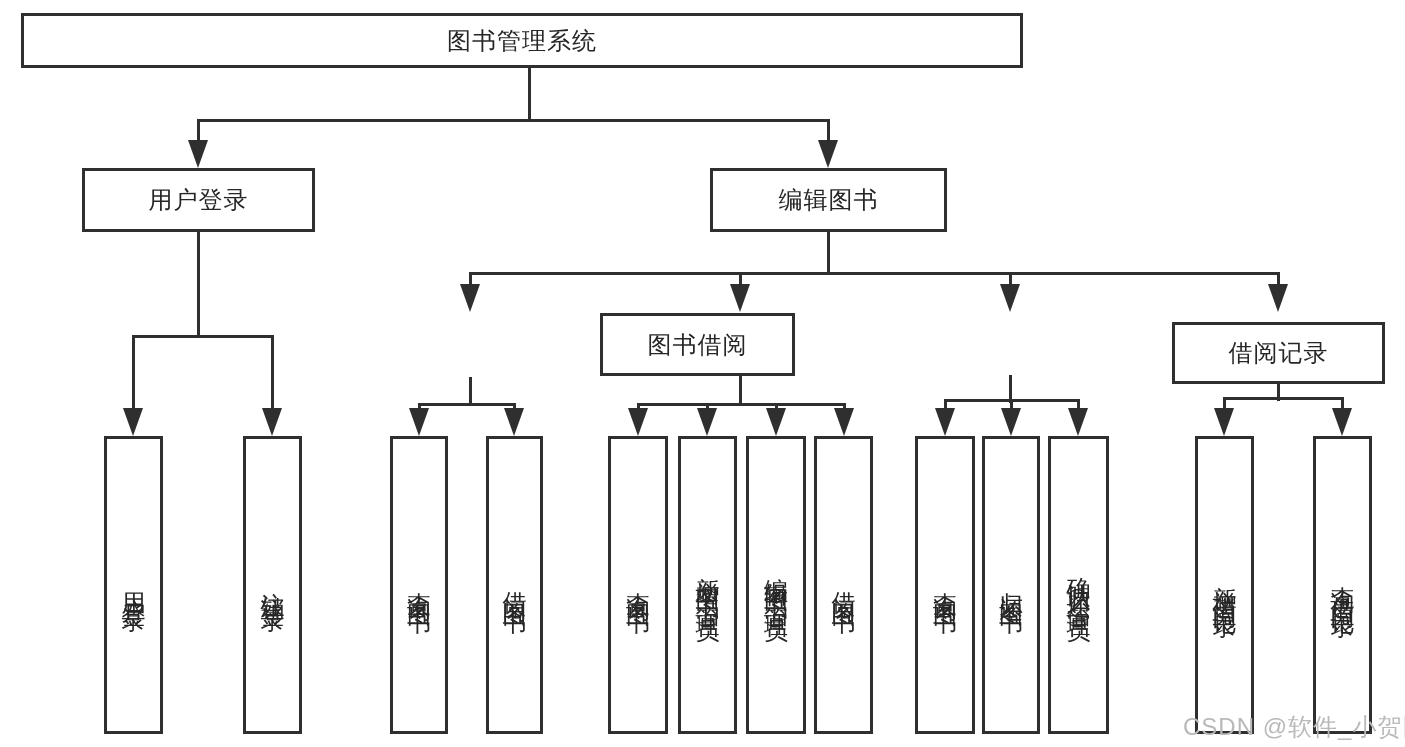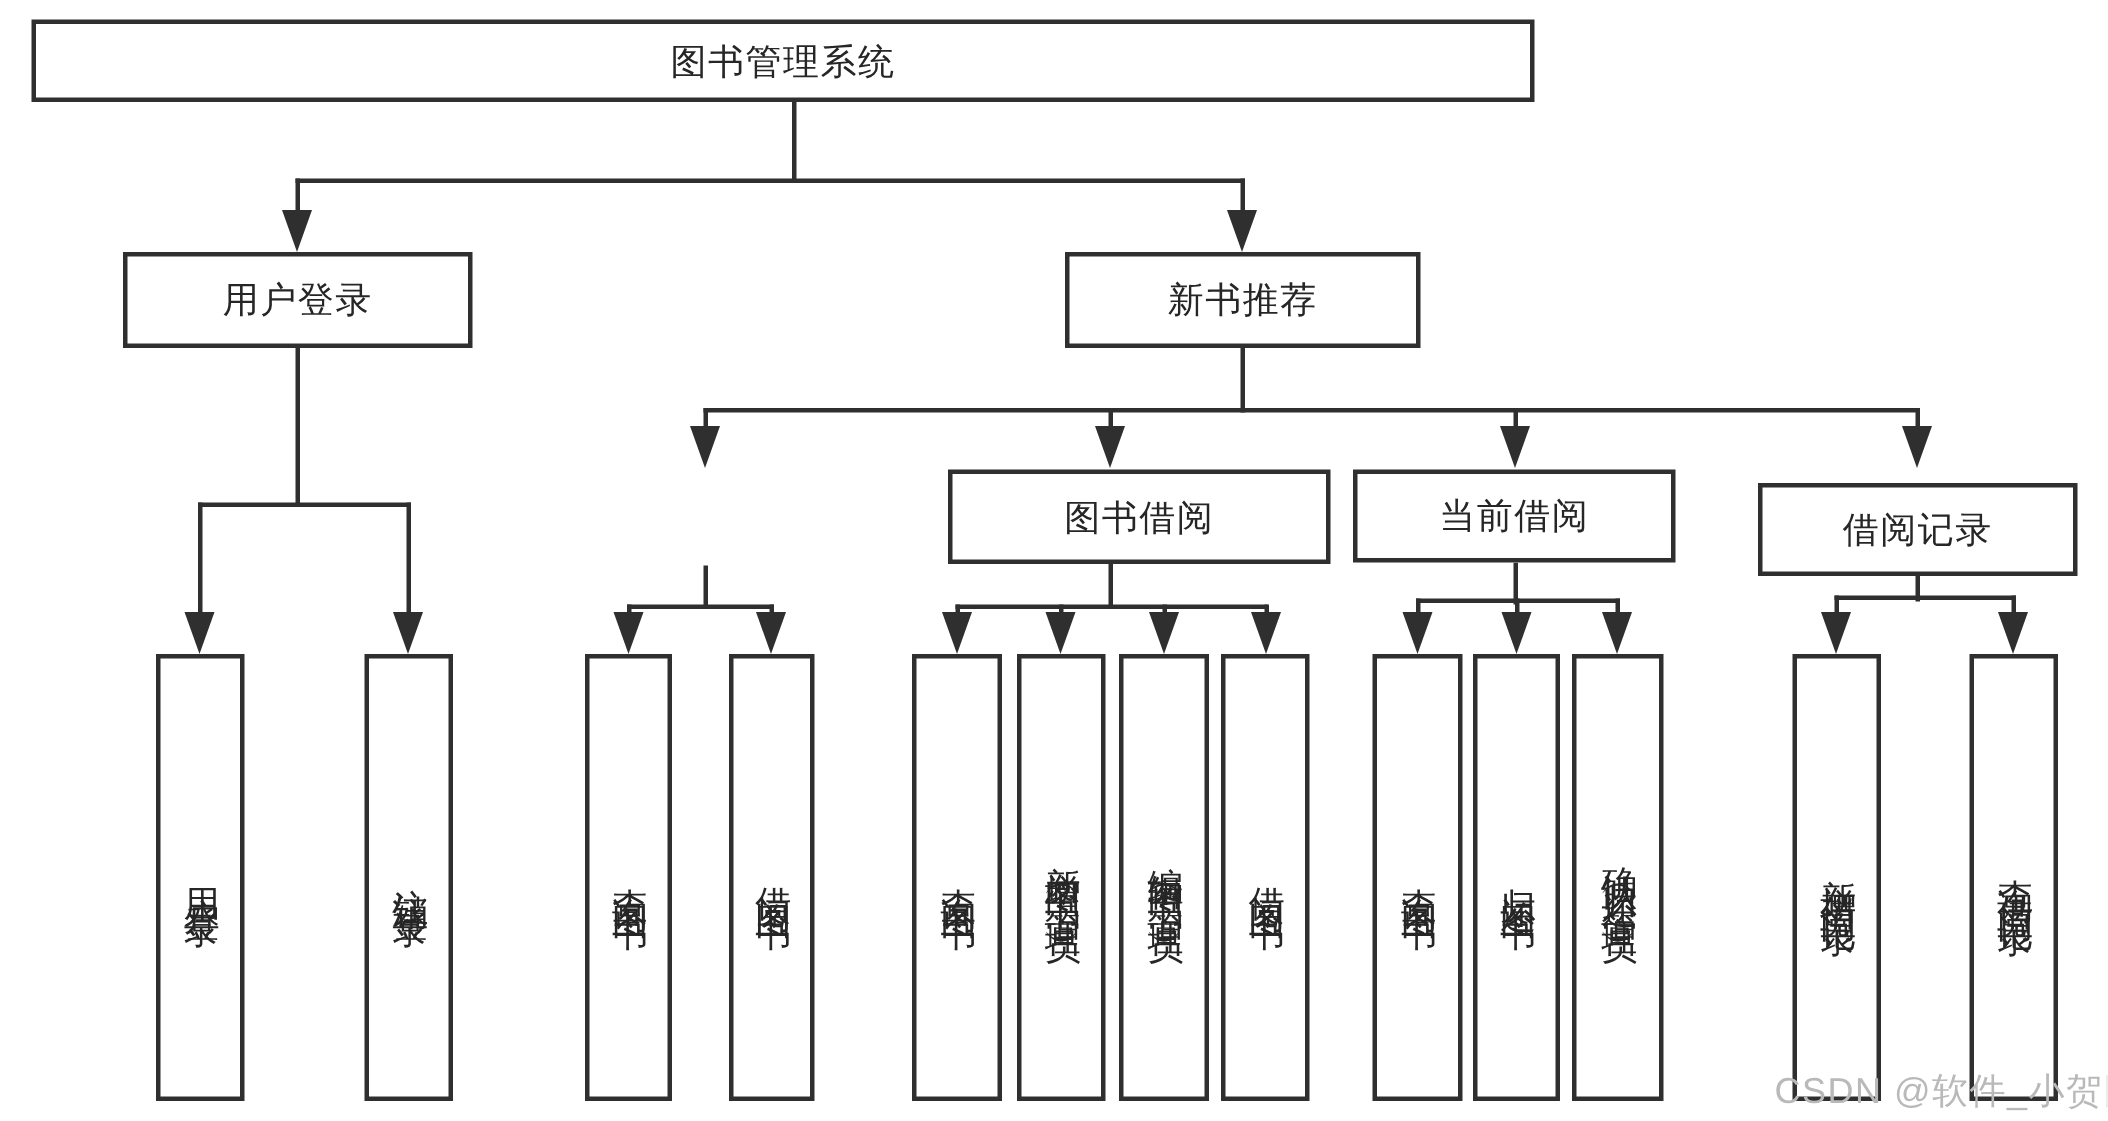--- a/index.html
+++ b/index.html
@@ -36,24 +36,23 @@
   }
 </style>
 </head>
 <body>
 
 <div id="canvas">
 
   <div class="node" style="left:21px;top:13px;width:1002px;height:55px">图书管理系统</div>
 
   <div class="node" style="left:82px;top:168px;width:233px;height:64px">用户登录</div>
-  <div class="node" style="left:710px;top:168px;width:237px;height:64px">新书推荐</div>
+  <div class="node" style="left:710px;top:168px;width:237px;height:64px">编辑图书</div>
 
-  <div class="node" style="left:632px;top:313px;width:255px;height:63px">图书借阅</div>
-  <div class="node" style="left:902px;top:313px;width:215px;height:62px">当前借阅</div>
+  <div class="node" style="left:600px;top:313px;width:195px;height:63px">图书借阅</div>
   <div class="node" style="left:1172px;top:322px;width:213px;height:62px">借阅记录</div>
 
   <div class="node leaf" style="left:104px;top:436px;width:59px;height:298px">用户登录</div>
   <div class="node leaf" style="left:243px;top:436px;width:59px;height:298px">注销登录</div>
 
   <div class="node leaf" style="left:390px;top:436px;width:58px;height:298px">查询图书</div>
   <div class="node leaf" style="left:486px;top:436px;width:57px;height:298px">借阅图书</div>
 
   <div class="node leaf" style="left:608px;top:436px;width:60px;height:298px">查询图书</div>
   <div class="node leaf" style="left:678px;top:436px;width:59px;height:298px">新增图书（管理员）</div>

